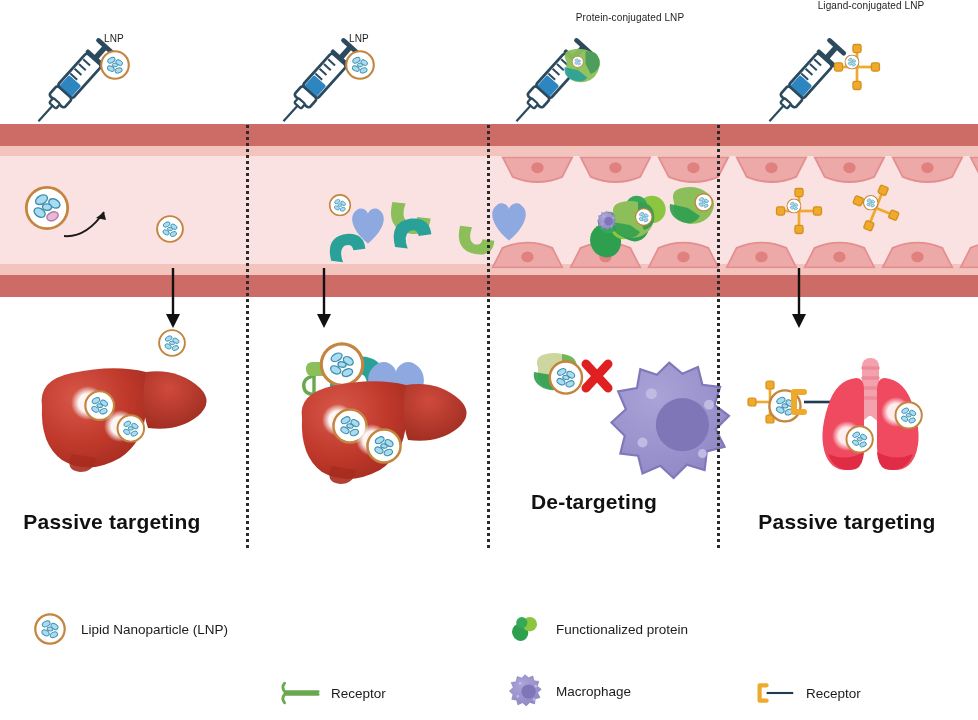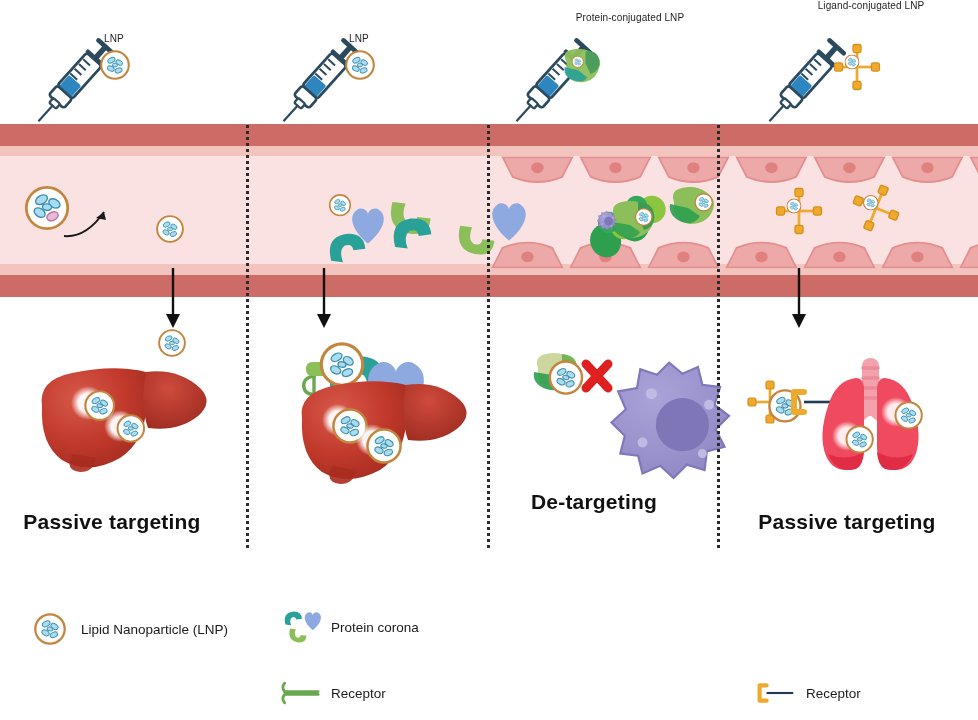--- a/index.html
+++ b/index.html
@@ -554,48 +554,48 @@
 
     <div class="legrow" style="left:28px;top:16px">
       <span class="legicon">
         <svg width="32" height="32" viewBox="0 0 100 100">
             <use href="#symLNP"></use>
           </svg>
       </span>
       <span class="legtext">Lipid Nanoparticle (LNP)</span>
     </div>
 
-    <div class="legrow" style="left:278px;top:14px">
+
+    <div class="legrow" style="left:503px;top:16px">
       <span class="legicon">
-        <svg width="44" height="36" viewBox="0 0 56 46">
-          <g transform="translate(-2,-4) scale(0.8)">
-              <use href="#symCoronaTeal"></use>
-            </g>
-          <g transform="translate(22,-4) scale(0.8)">
-              <use href="#symCoronaBlue"></use>
-            </g>
-          <g transform="translate(2,14) scale(0.8)">
-              <use href="#symCoronaGreen"></use>
-            </g>
-        </svg>
+        <svg width="32" height="32" viewBox="0 0 40 40">
+            <use href="#symFProt"></use>
+          </svg>
       </span>
-      <span class="legtext">Protein corona</span>
+      <span class="legtext">Functionalized protein</span>
     </div>
-
 
 
     <div class="legrow" style="left:278px;top:80px">
       <span class="legicon">
         <svg width="42" height="30" viewBox="0 0 60 40">
             <use href="#symRecGreen"></use>
           </svg>
       </span>
       <span class="legtext">Receptor</span>
     </div>
 
+    <div class="legrow" style="left:503px;top:78px">
+      <span class="legicon">
+        <svg width="36" height="36" viewBox="0 0 120 120">
+            <use href="#symMacro"></use>
+          </svg>
+      </span>
+      <span class="legtext">Macrophage</span>
+    </div>
 
     <div class="legrow" style="left:753px;top:80px">
       <span class="legicon">
         <svg width="42" height="30" viewBox="0 0 60 40">
             <use href="#symRecOrange"></use>
           </svg>
       </span>
       <span class="legtext">Receptor</span>
     </div>
 

